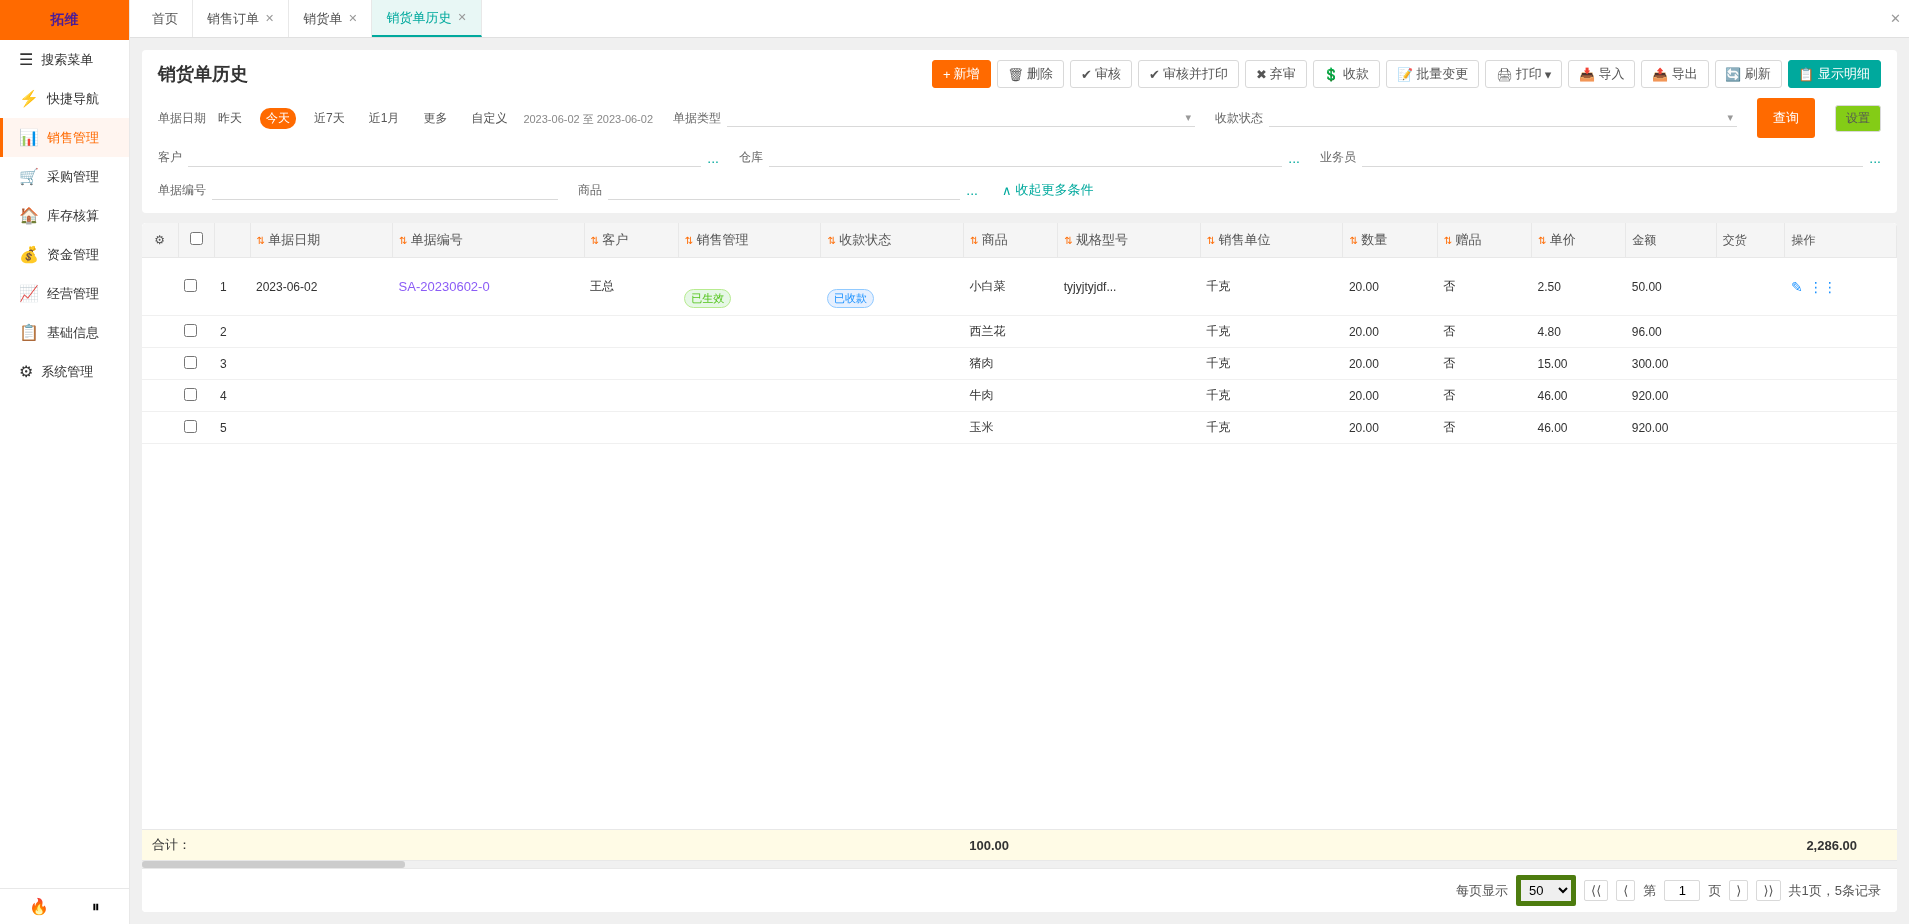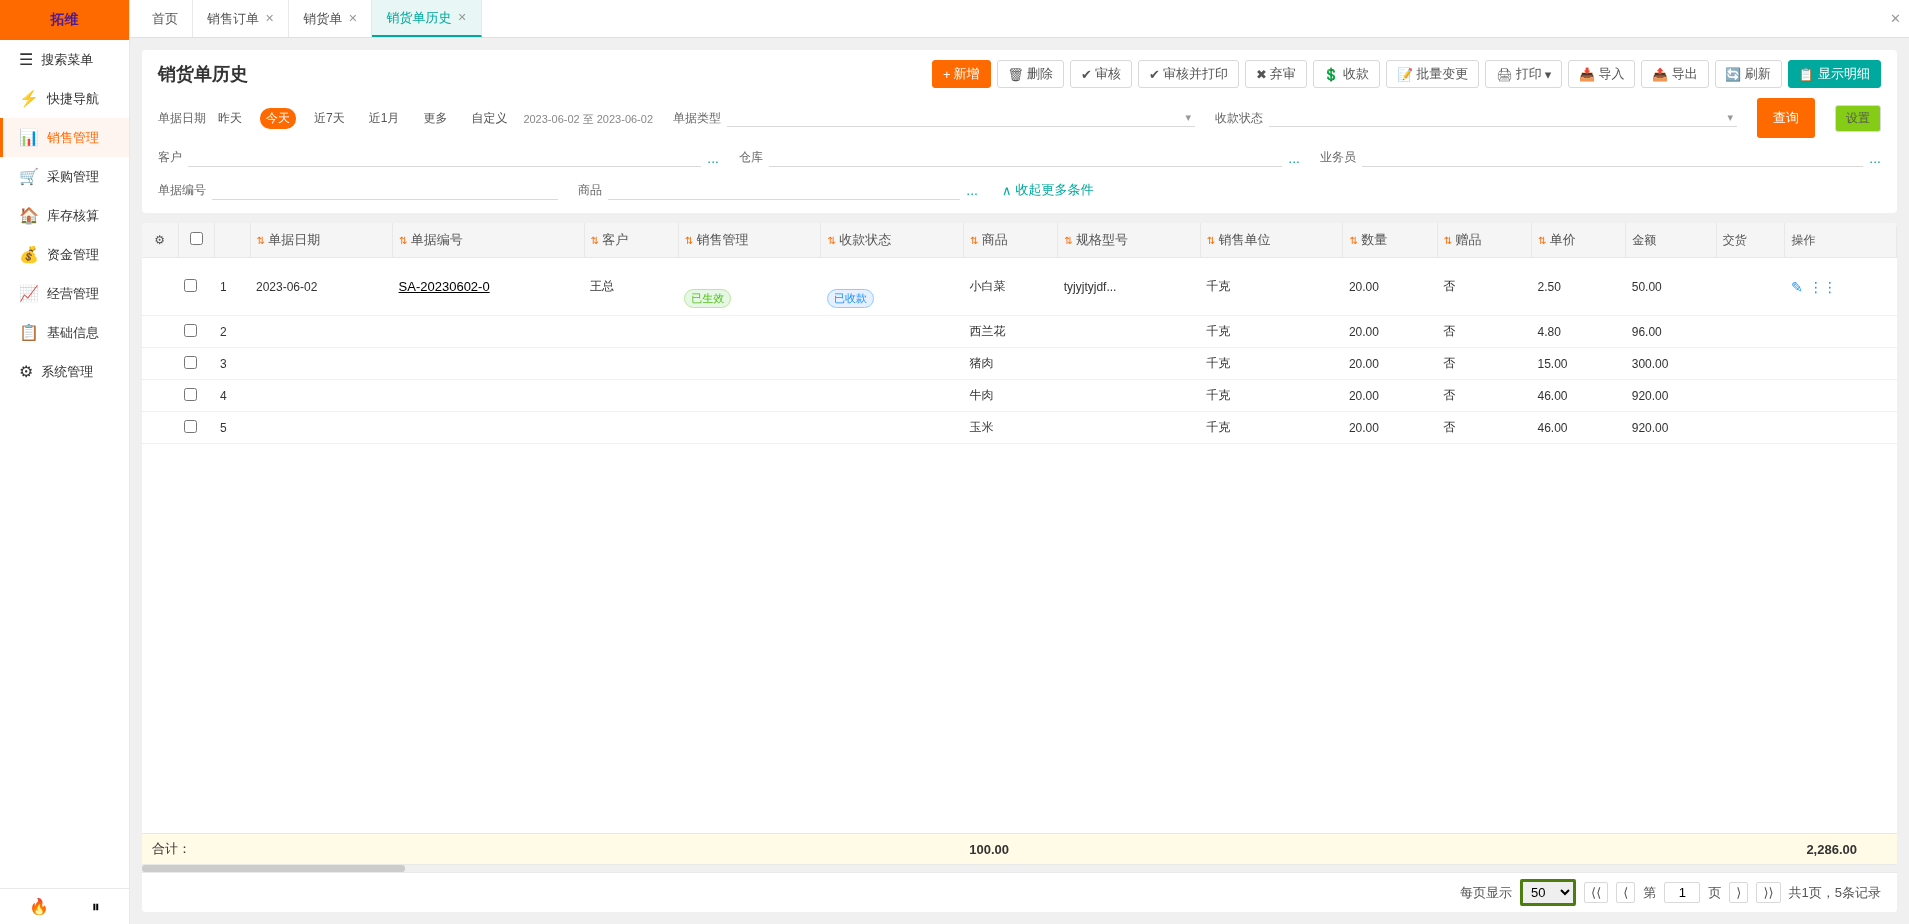--- a/index.html
+++ b/index.html
@@ -228,21 +228,21 @@
     }
     .badge {
       display: inline-block;
       padding: 1px 6px;
       border-radius: 10px;
       font-size: 11px;
       margin-top: 24px;
     }
     .badge-green { background: #e6f7e6; color: #52c41a; border: 1px solid #b7eb8f; }
     .badge-blue { background: #e6f0ff; color: #1890ff; border: 1px solid #91caff; }
-    .link-text { color: #000000; cursor: pointer; text-decoration: underline; }
+    .link-text { color: #8b5cf6; cursor: pointer; }
 
     
     .table-footer {
       background: #fffbe6;
       border-top: 1px solid #e8e8e8;
       padding: 6px 10px;
       display: flex;
       align-items: center;
       font-size: 12px;
       color: #333;
@@ -272,21 +272,21 @@
       color: #555;
     }
     .page-input {
       width: 36px;
       border: 1px solid #d9d9d9;
       padding: 2px 4px;
       text-align: center;
       border-radius: 2px;
     }
     .page-size-select {
-      border: 3px solid #4d7c0f;
+      border: 5px solid #4d7c0f;
       padding: 2px 4px;
       border-radius: 2px;
       cursor: pointer;
     }
 
     
     ::-webkit-scrollbar { width: 6px; height: 6px; }
     ::-webkit-scrollbar-track { background: #f1f1f1; }
     ::-webkit-scrollbar-thumb { background: #ccc; border-radius: 3px; }
 

